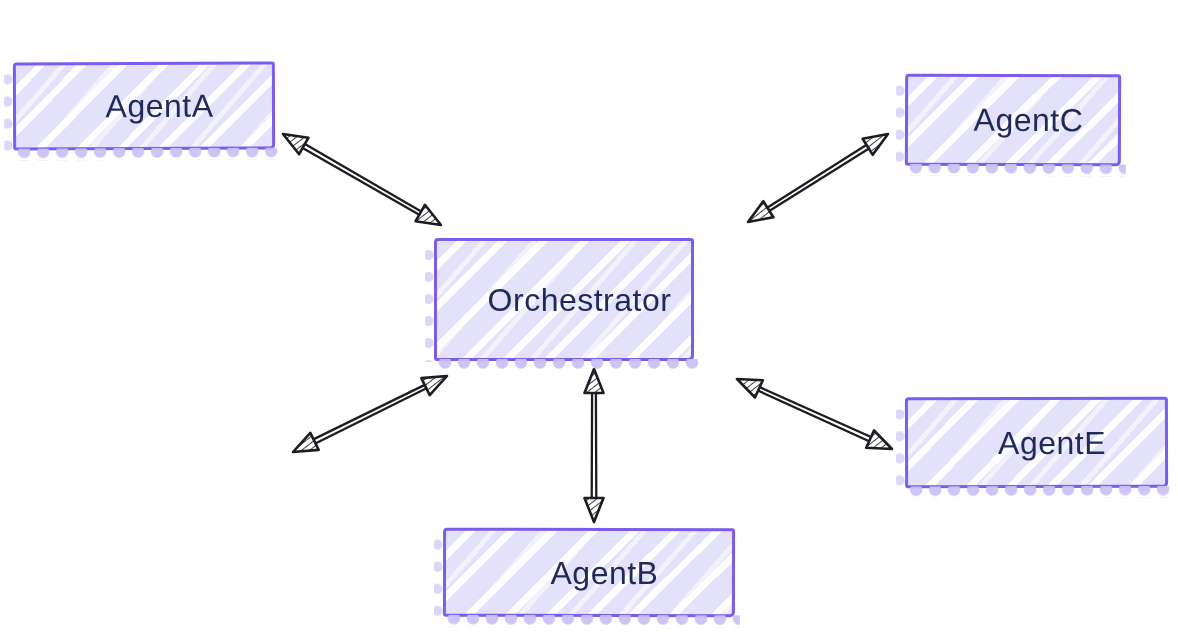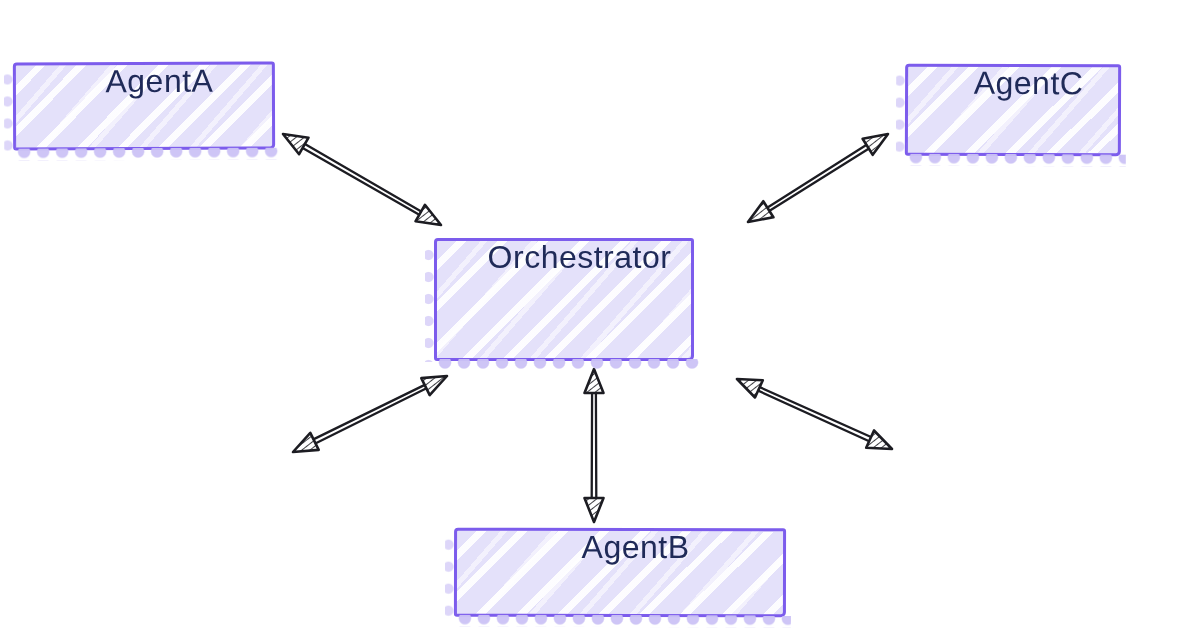--- a/index.html
+++ b/index.html
@@ -25,21 +25,21 @@
     background:
       repeating-linear-gradient(135deg,
         rgba(255,255,255,0) 0 14px,
         rgba(255,255,255,0.92) 14px 21px,
         rgba(255,255,255,0) 21px 29px),
       repeating-linear-gradient(131deg,
         rgba(255,255,255,0) 0 33px,
         rgba(255,255,255,0.55) 33px 38px),
       #e4e1fa;
     display: flex;
-    align-items: flex-start;
+    align-items: center;
     justify-content: center;
     padding-left: 31px;
   }
   
   .node::after {
     content: "";
     position: absolute;
     left: 0px; right: -8px; bottom: -13px;
     height: 12px;
     background: radial-gradient(circle at 8px 3.5px, #cbc2f5 5.5px, rgba(203,194,245,0) 6.8px);
@@ -60,25 +60,25 @@
   }
   .node-label {
     font-size: 32px;
     line-height: 1;
     font-weight: 400;
     color: #1f2a58;
     letter-spacing: 0.5px;
     white-space: nowrap;
   }
   #n-agent-a      { left: 13px;  top: 62px;  width: 262px; height: 88px;  transform: rotate(-0.2deg); }
-  #n-agent-c      { left: 905px; top: 64px;  width: 216px; height: 92px;  transform: rotate(0.2deg); }
+  #n-agent-c      { left: 905px; top: 74px;  width: 216px; height: 92px;  transform: rotate(0.2deg); }
   #n-orchestrator { left: 434px; top: 238px; width: 260px; height: 123px; }
   #n-agent-d      { left: 13px;  top: 399px; width: 261px; height: 91px;  transform: rotate(0.15deg); }
   #n-agent-e      { left: 905px; top: 397px; width: 263px; height: 91px;  transform: rotate(-0.15deg); }
-  #n-agent-b      { left: 454px; top: 528px; width: 332px; height: 89px;  transform: rotate(0.1deg); }
+  #n-agent-b      { left: 443px; top: 528px; width: 292px; height: 89px;  transform: rotate(0.1deg); }
 </style>
 </head>
 <body>
 
 <div id="canvas">
 
   <svg id="edges" viewBox="0 0 1178 633" xmlns="http://www.w3.org/2000/svg">
     <defs>
       <pattern id="head-hatch" width="5" height="5" patternUnits="userSpaceOnUse" patternTransform="rotate(52)">
         <rect width="5" height="5" fill="#ffffff"></rect>
@@ -125,18 +125,21 @@
 
   <div class="node" id="n-agent-c">
     <span class="node-label">AgentC</span>
   </div>
 
   <div class="node" id="n-orchestrator">
     <span class="node-label">Orchestrator</span>
   </div>
 
 
+  <div class="node" id="n-agent-e">
+    <span class="node-label">AgentE</span>
+  </div>
 
   <div class="node" id="n-agent-b">
     <span class="node-label">AgentB</span>
   </div>
 
 </div>
 
 </body></html>

